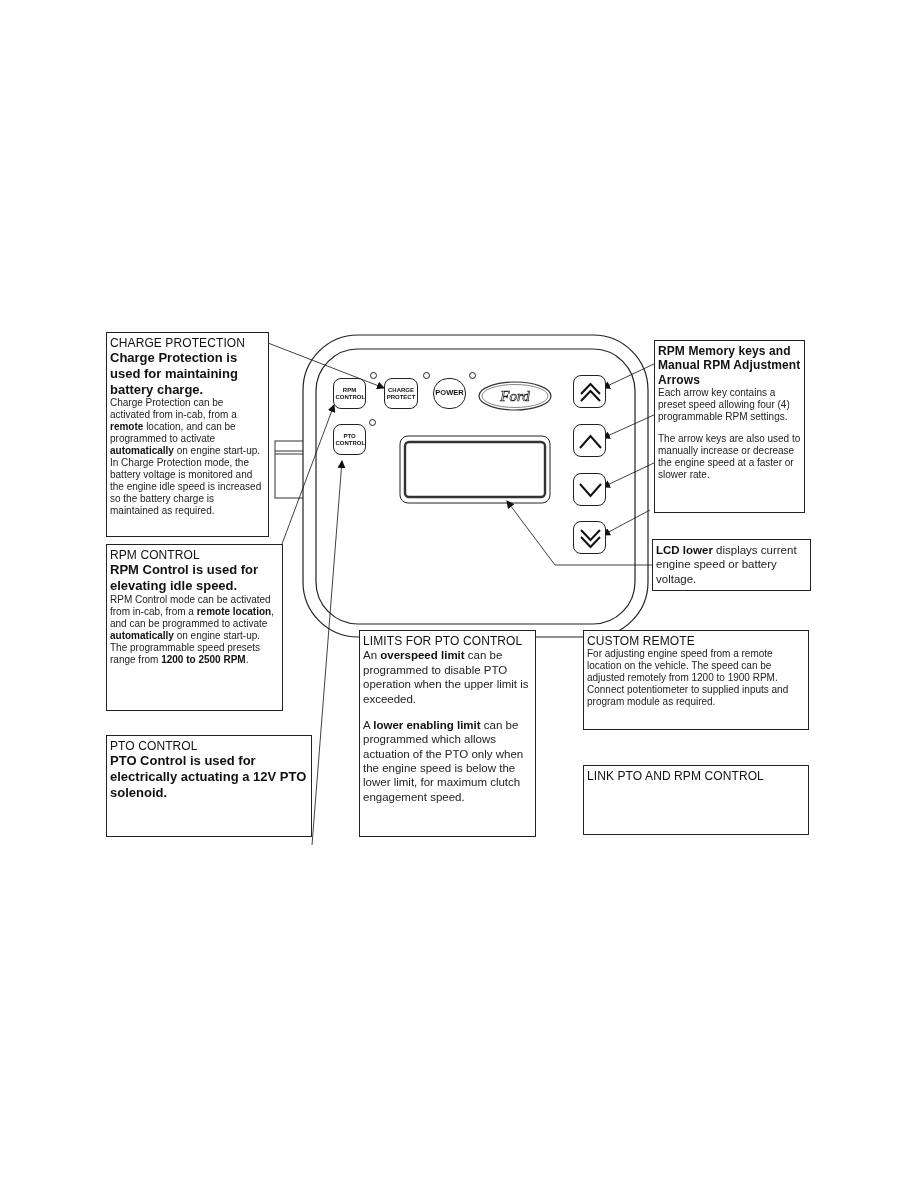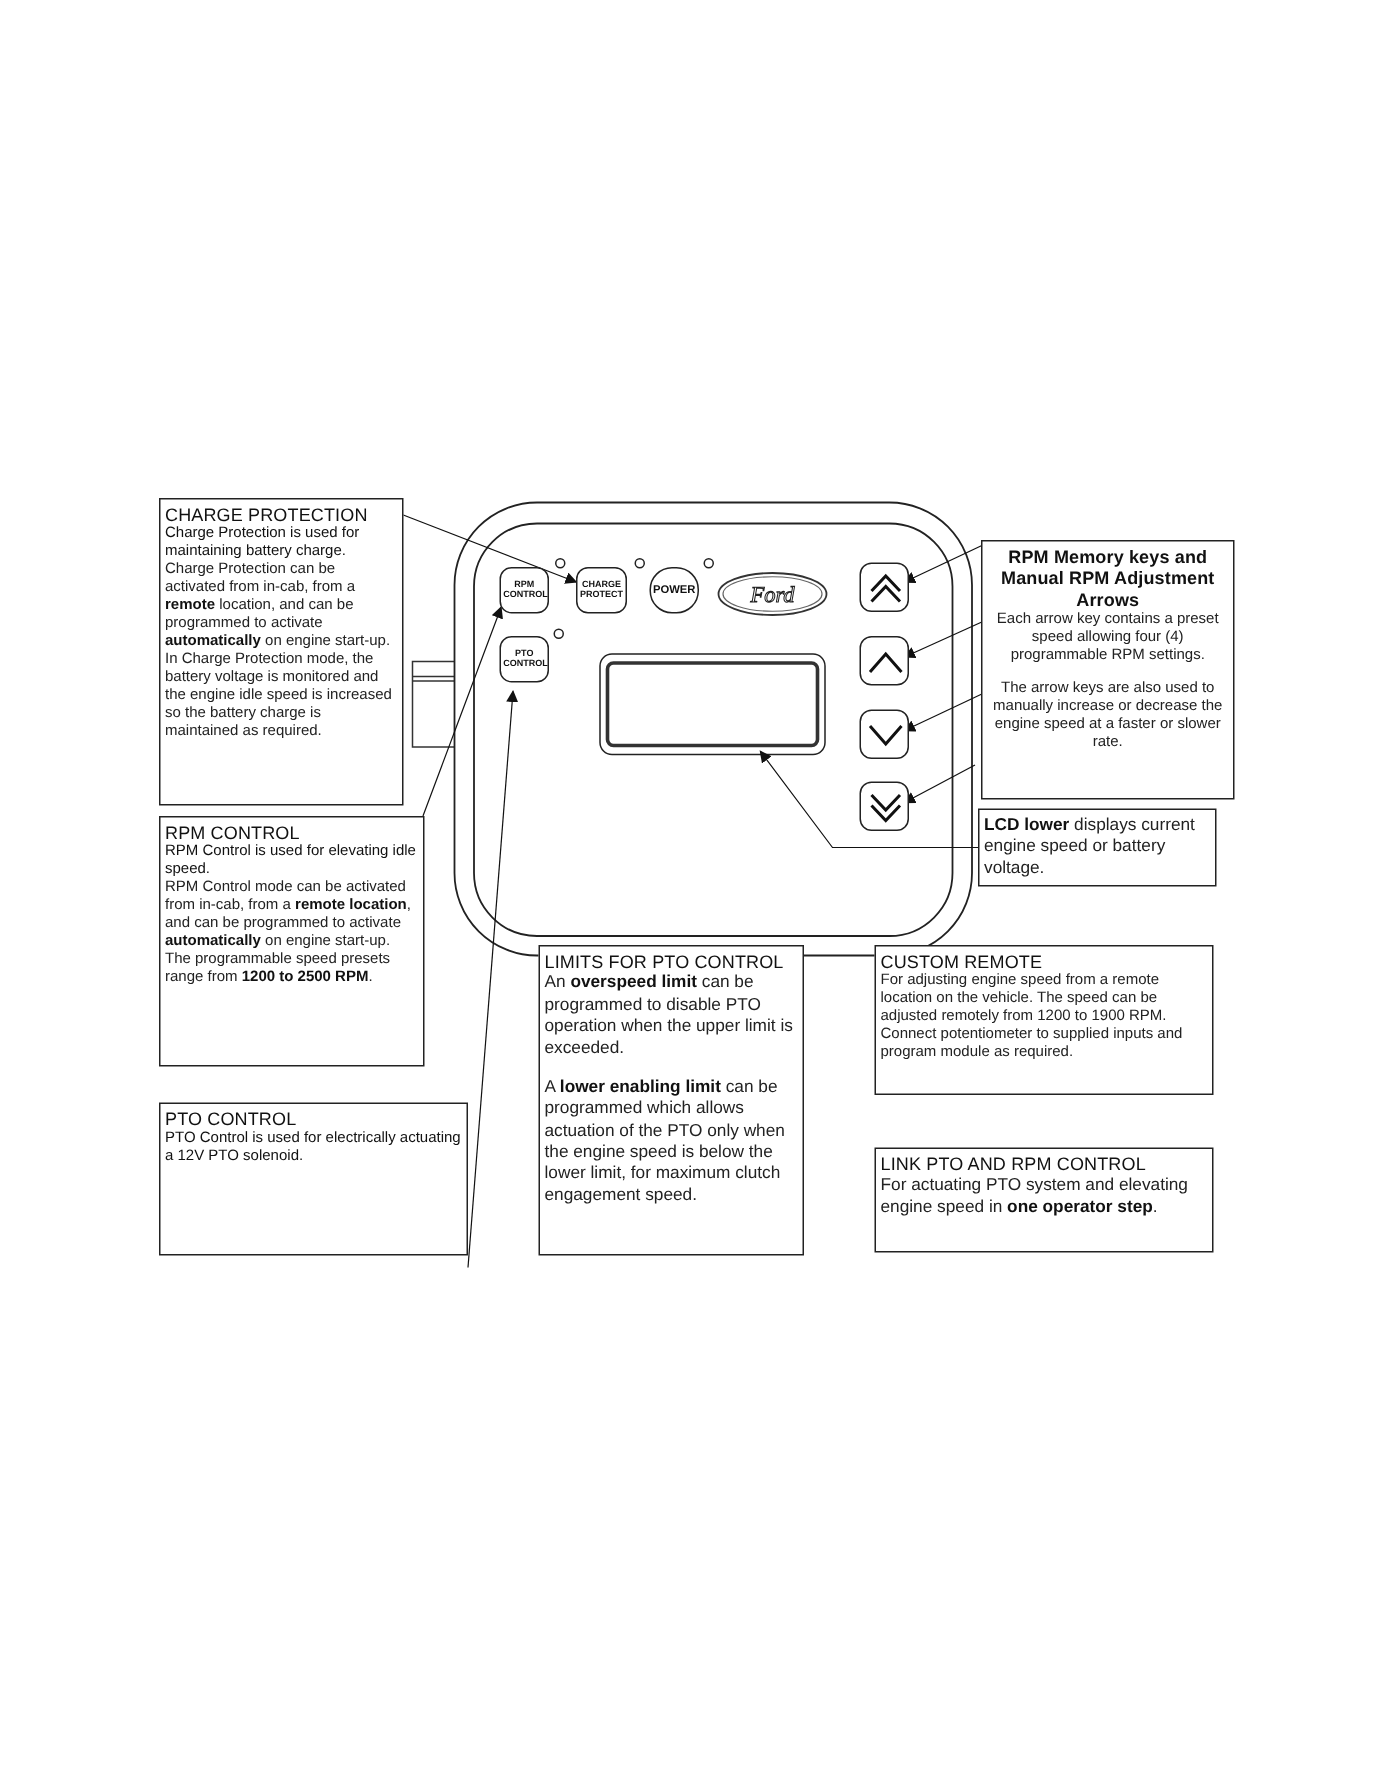--- a/index.html
+++ b/index.html
@@ -1,21 +1,21 @@
 <!DOCTYPE html>
 <html><head>
 <meta charset="utf-8">
 <style>
   html, body { margin: 0; padding: 0; background: #ffffff; }
   body { width: 918px; height: 1188px; position: relative; overflow: hidden;
          font-family: "Liberation Sans", "DejaVu Sans", sans-serif; color: #111; }
   .box { position: absolute; border: 1px solid #222; background: #fff; box-sizing: border-box;
          padding: 3px 3px 3px 3px; line-height: 1.2; }
   .box .title { font-size: 12px; font-weight: normal; letter-spacing: 0.1px; }
-  .box .lead { font-size: 10px; font-weight: normal; }
+  .box .lead { font-size: 13px; font-weight: bold; }
   .box .body { font-size: 10px; color: #222; }
   .box .body2 { font-size: 11.5px; color: #222; line-height: 1.25; }
   .box b { font-weight: bold; color: #111; }
   .gap { height: 12px; }
   svg.diagram { position: absolute; left: 0; top: 0; }
   .btn { position: absolute; border: 1.3px solid #222; border-radius: 8px; background: #fff;
          display: flex; align-items: center; justify-content: center; text-align: center;
          font-size: 6px; font-weight: bold; line-height: 1.15; box-sizing: border-box; }
   .btn.power { font-size: 7.5px; border-radius: 15px; }
   .led { position: absolute; width: 7px; height: 7px; border: 1.5px solid #222; border-radius: 50%; box-sizing: border-box; background:#fff; }
@@ -129,24 +129,23 @@
   <div class="body2"><span>A </span><b>lower enabling limit</b><span> can be programmed which allows actuation of the PTO only when the engine speed is below the lower limit, for maximum clutch engagement speed.</span></div>
 </div>
 
 <div class="box" style="left:583px;top:630px;width:226px;height:100px;">
   <div class="title">CUSTOM REMOTE</div>
   <div class="body">For adjusting engine speed from a remote location on the vehicle.  The speed can be adjusted remotely from 1200 to 1900 RPM.  Connect potentiometer to supplied inputs and program module as required.</div>
 </div>
 
 <div class="box" style="left:583px;top:765px;width:226px;height:70px;">
   <div class="title">LINK PTO AND RPM CONTROL</div>
-  <div class="body2"><span>For actuating PTO system and elevating engine speed in </span><b>one operator step</b><span>.</span></div>
 </div>
 
-<div class="box" style="left:654px;top:360px;width:169px;height:173px;text-align:center;">
+<div class="box" style="left:654px;top:340px;width:151px;height:173px;">
   <div class="title" style="font-weight:bold;font-size:12px;">RPM Memory keys and Manual RPM Adjustment Arrows</div>
   <div class="body">Each arrow key contains a preset speed allowing four (4) programmable RPM settings.</div>
   <div class="gap" style="height:10px;"></div>
   <div class="body">The arrow keys are also used to manually increase or decrease the engine speed at a faster or slower rate.</div>
 </div>
 
 <div class="box" style="left:652px;top:539px;width:159px;height:52px;">
   <div class="body2"><b>LCD lower</b><span> displays current engine speed or battery voltage.</span></div>
 </div>
 

